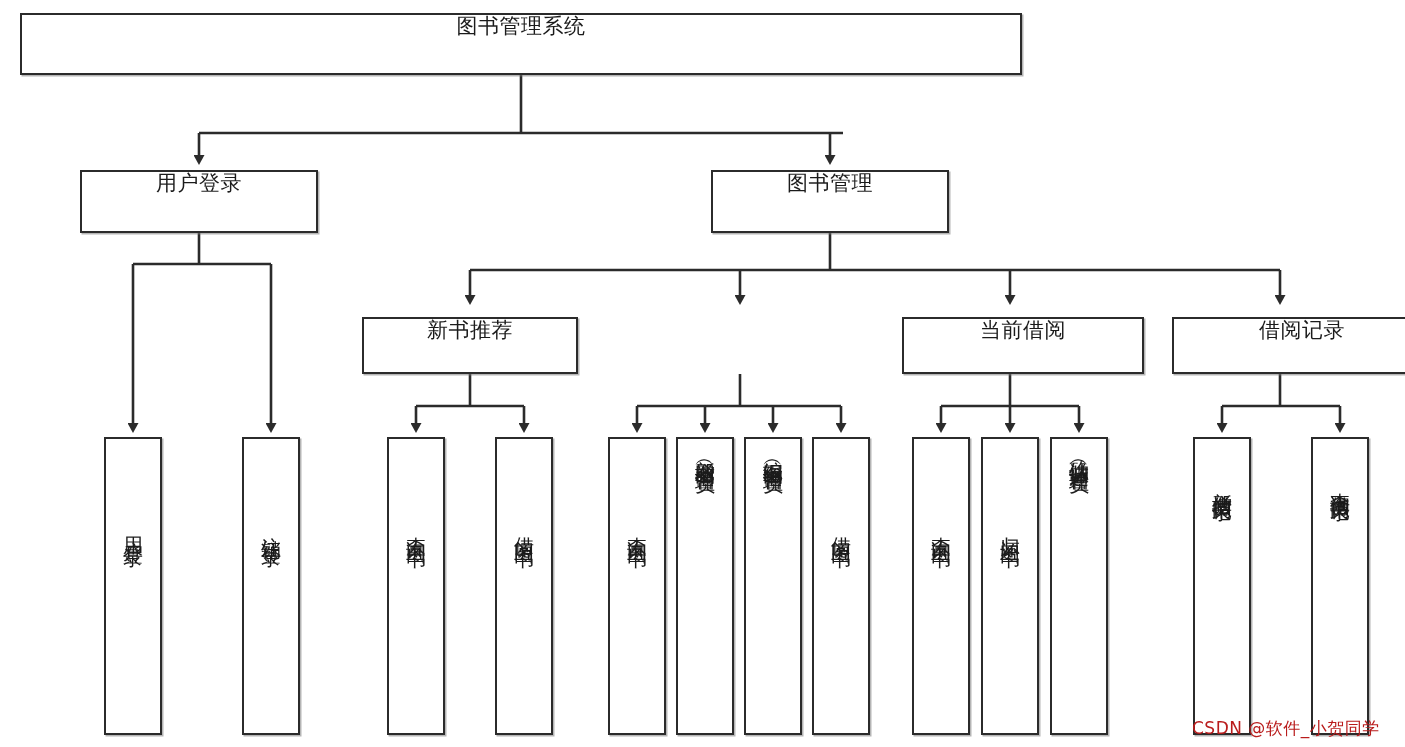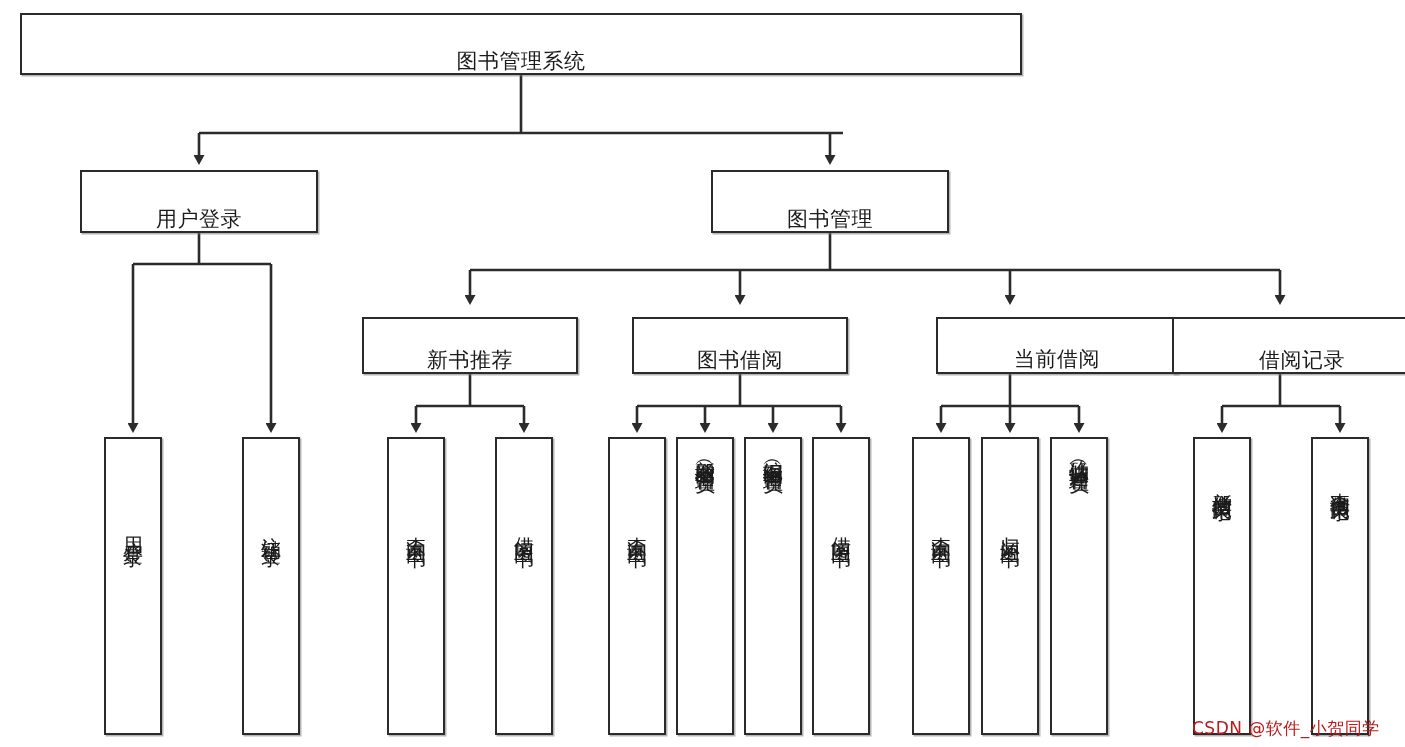--- a/index.html
+++ b/index.html
@@ -25,21 +25,21 @@
     width: 1405px;
     height: 747px;
     pointer-events: none;
   }
   .node {
     position: absolute;
     box-sizing: border-box;
     border: 2px solid #2b2b2b;
     background: #ffffff;
     display: flex;
-    align-items: flex-end;
+    align-items: flex-start;
     justify-content: center;
     box-shadow: 1.5px 1.5px 0 0 rgba(120,120,120,0.55);
   }
   .node-label {
     color: #1b1b1b;
     letter-spacing: 0.5px;
     white-space: nowrap;
   }
   .node.horizontal .node-label {
     font-size: 21px;
@@ -131,24 +131,21 @@
   <div class="node horizontal" style="left:80px; top:170px; width:238px; height:63px;">
     <span class="node-label">用户登录</span>
   </div>
   <div class="node horizontal" style="left:711px; top:170px; width:238px; height:63px;">
     <span class="node-label">图书管理</span>
   </div>
 
   <div class="node horizontal" style="left:362px; top:317px; width:216px; height:57px;">
     <span class="node-label">新书推荐</span>
   </div>
-  <div class="node horizontal" style="left:632px; top:317px; width:216px; height:57px;">
-    <span class="node-label">图书借阅</span>
-  </div>
-  <div class="node horizontal" style="left:936px; top:317px; width:242px; height:57px;font-family:Liberation Mono, monospace;">
+  <div class="node horizontal" style="left:902px; top:317px; width:242px; height:57px;">
     <span class="node-label">当前借阅</span>
   </div>
   <div class="node horizontal" style="left:1172px; top:317px; width:260px; height:57px;">
     <span class="node-label">借阅记录</span>
   </div>
 
   <div class="node vertical" style="left:104px; top:437px; width:58px; height:298px; padding-top:82px;">
     <span class="node-label">用户登录</span>
   </div>
   <div class="node vertical" style="left:242px; top:437px; width:58px; height:298px; padding-top:82px;">

